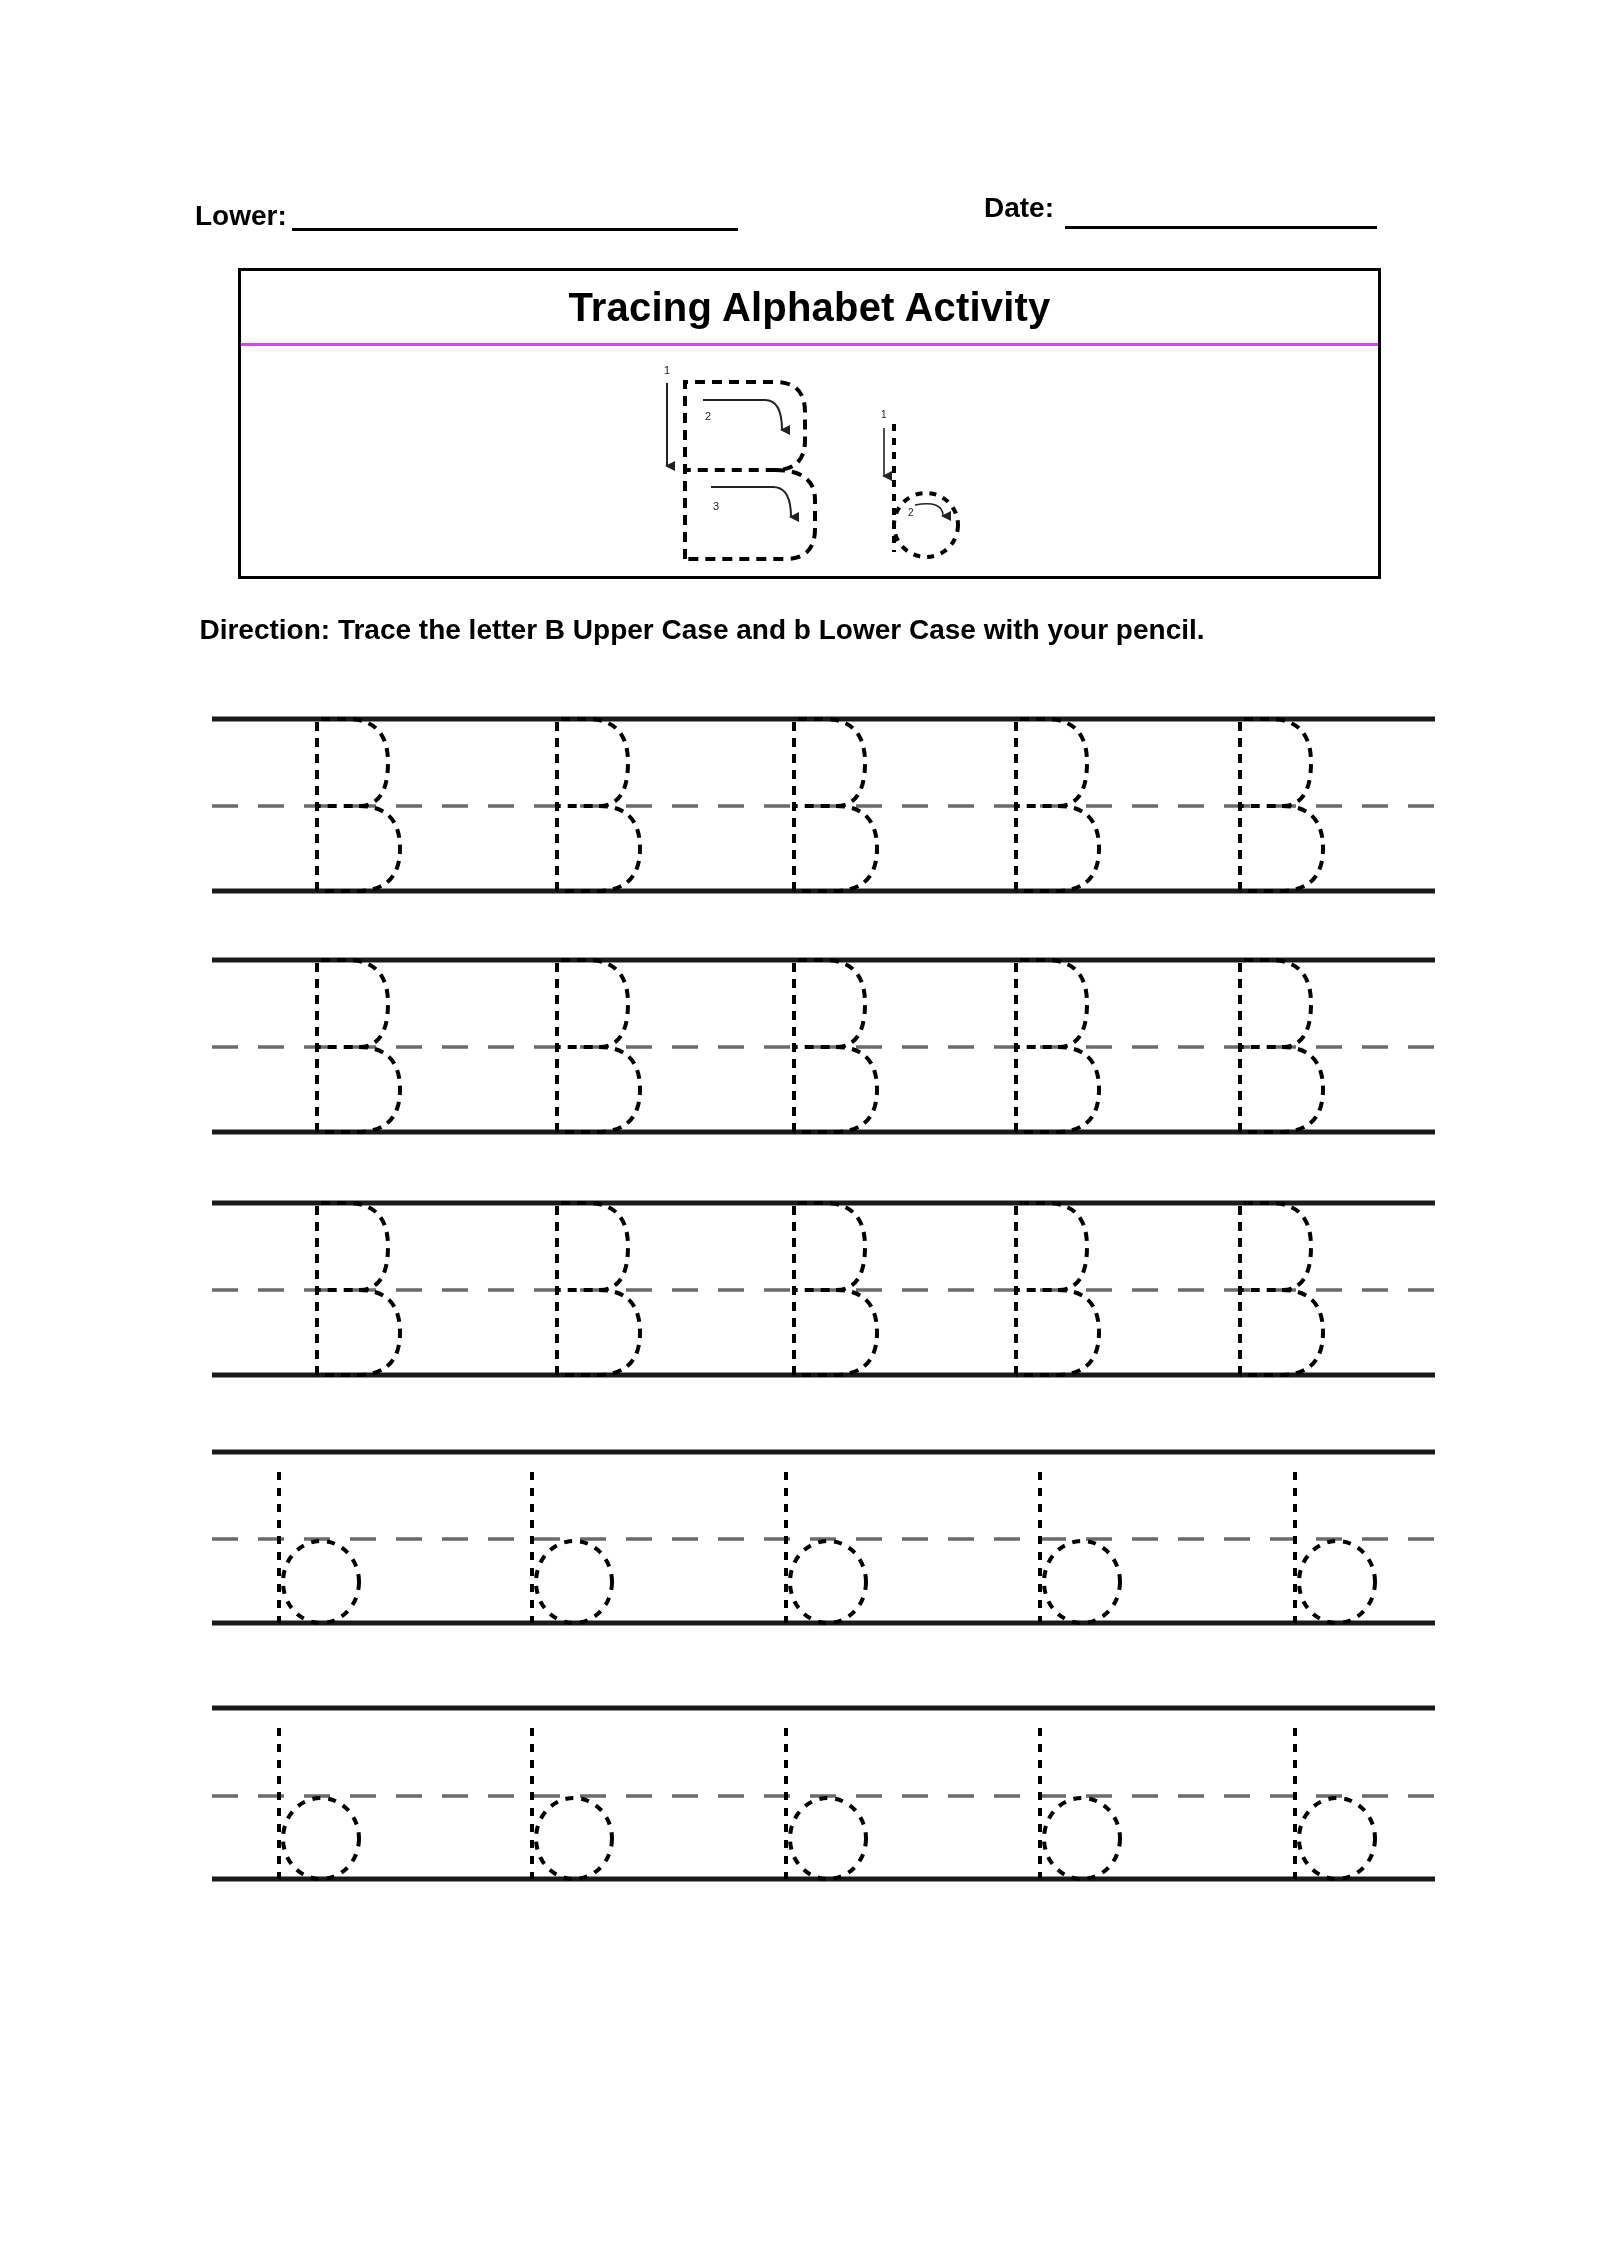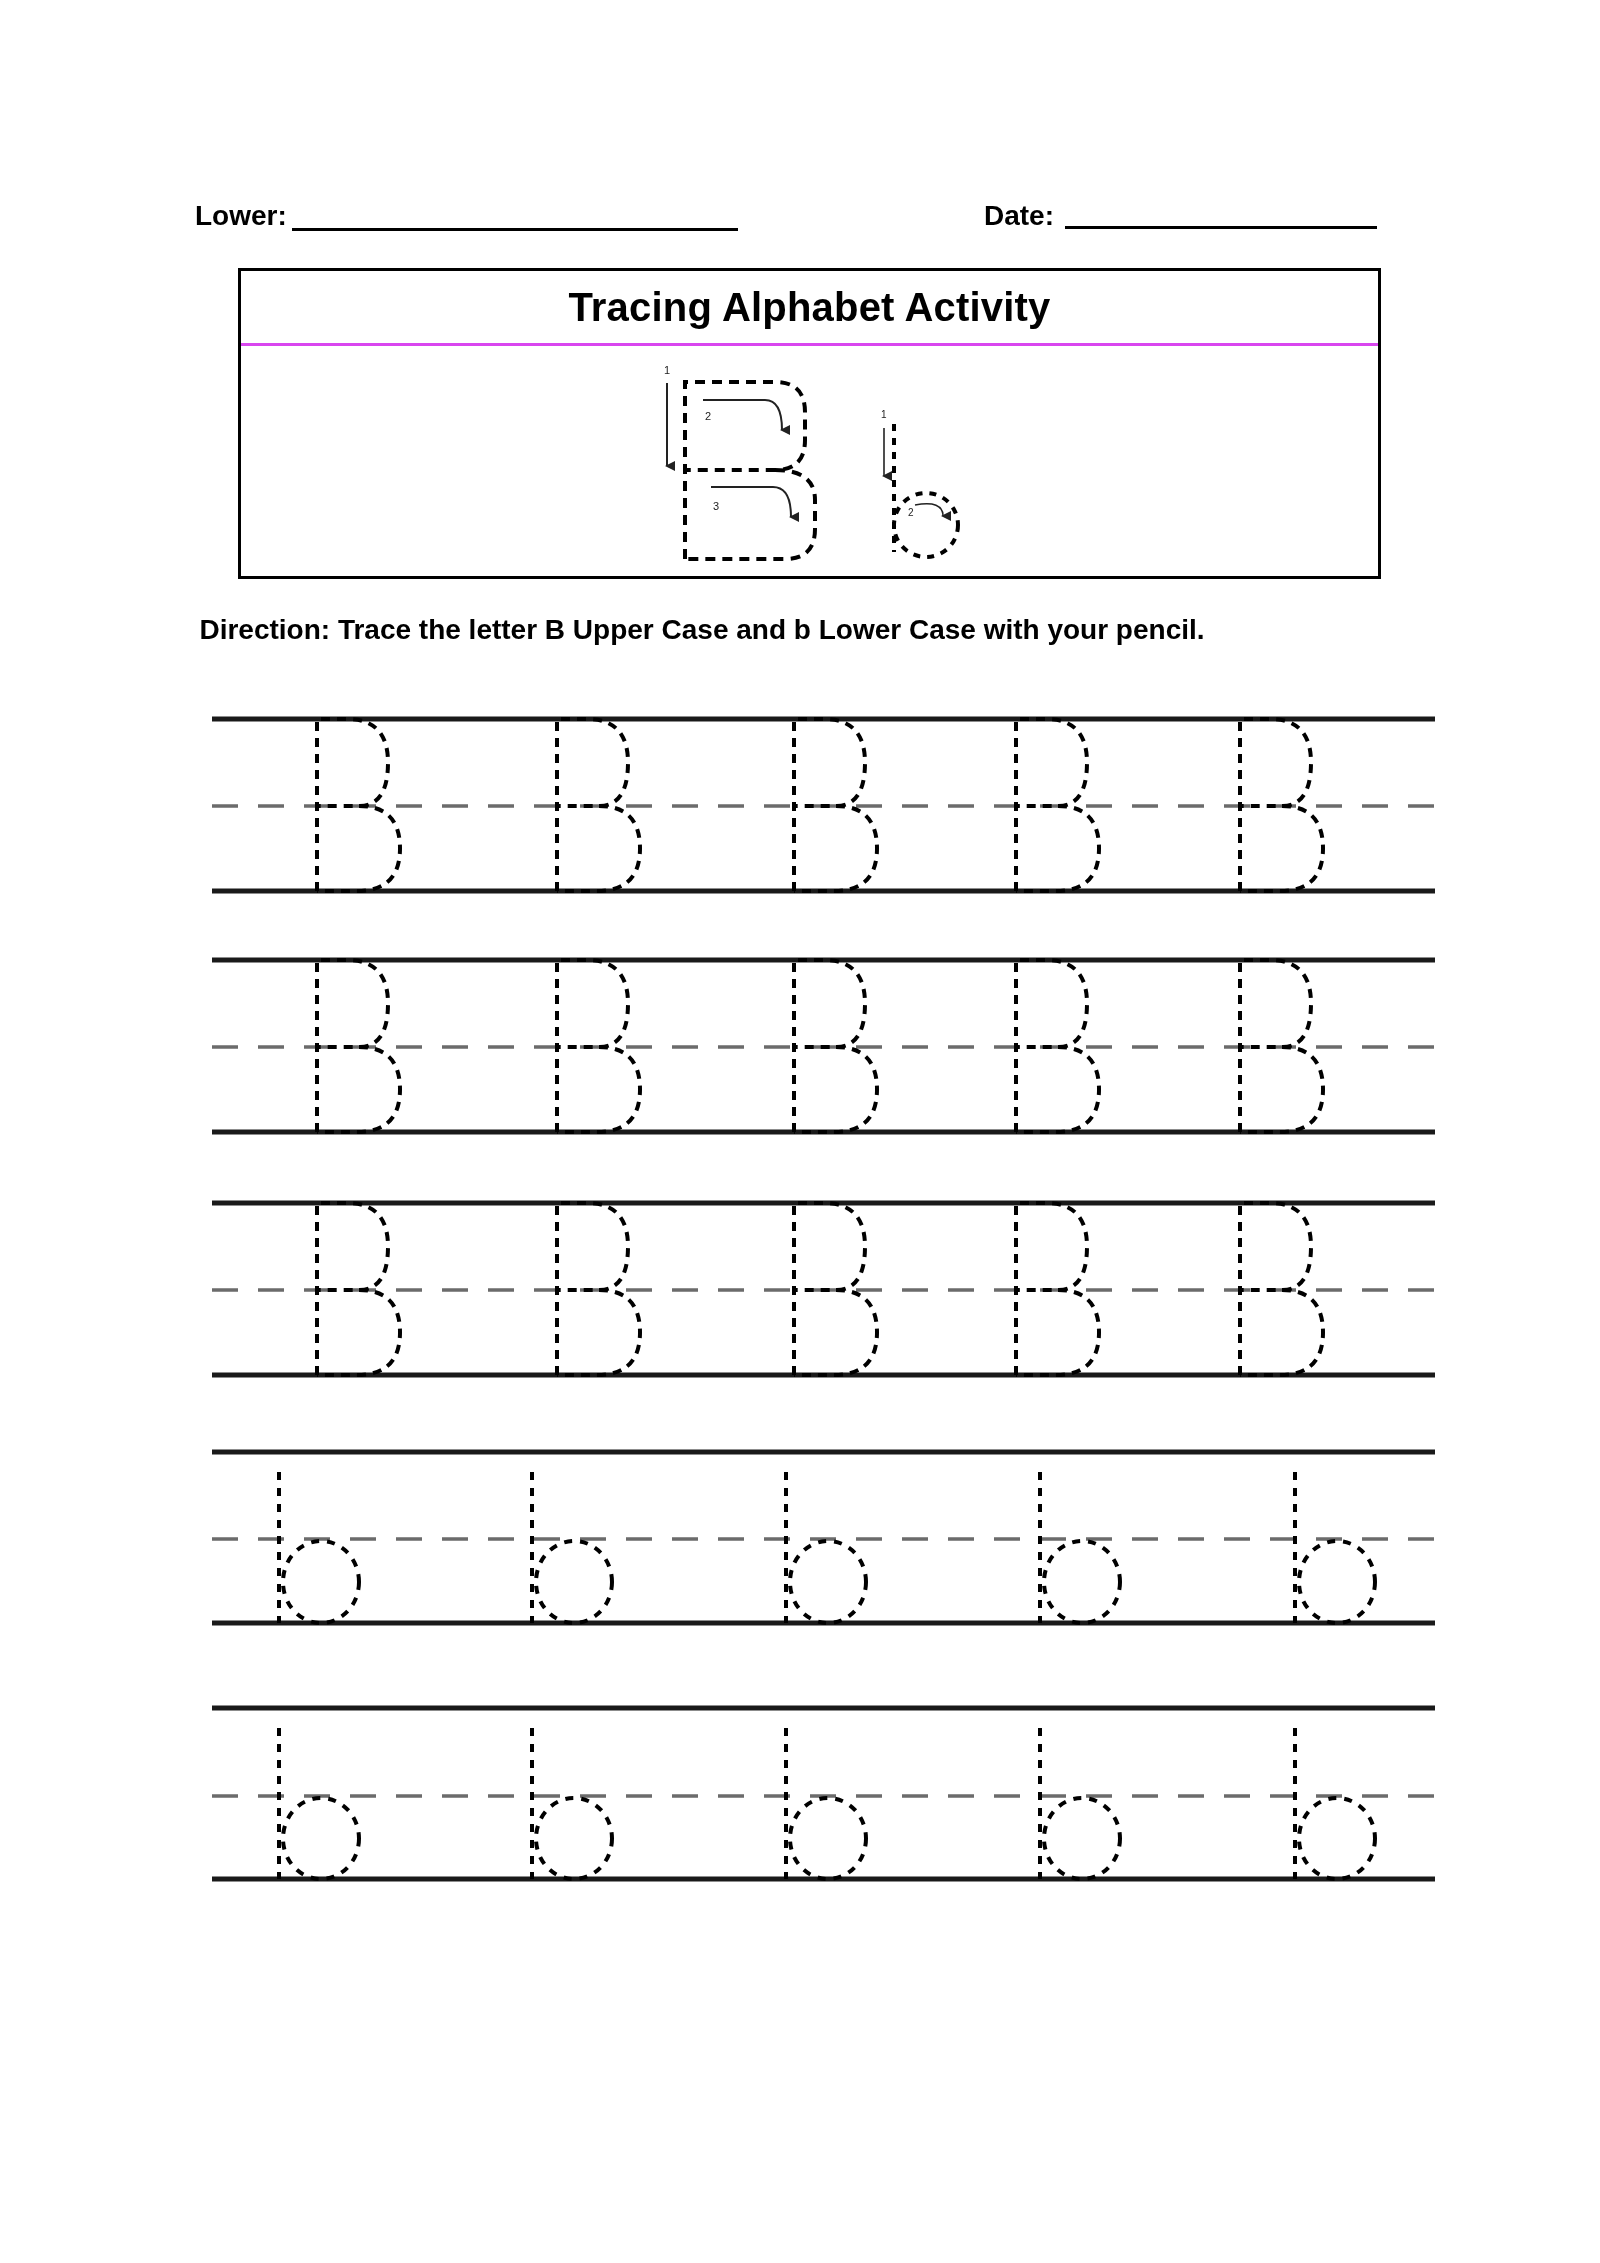--- a/index.html
+++ b/index.html
@@ -15,21 +15,21 @@
     .direction { position: absolute; left: 0; width: 1404px; top: 613px; text-align: center;
                  font-weight: bold; font-size: 28px; line-height: 34px; }
     svg { position: absolute; left: 0; top: 0; }
   </style>
 </head>
 <body>
 
 <div class="field-label" style="left:195px; top:200px;">Lower:</div>
 <div class="field-line" style="left:292px; top:228px; width:446px;"></div>
 
-<div class="field-label" style="left:984px; top:200px;text-align:center;">Date:</div>
+<div class="field-label" style="left:984px; top:192px;text-align:center;">Date:</div>
 <div class="field-line" style="left:1065px; top:226px; width:312px;"></div>
 
 <div class="title-box">
   <div class="title-head">
     <span class="title-text">Tracing Alphabet Activity</span>
   </div>
 </div>
 
 <svg width="1600" height="2263">
   <defs>

